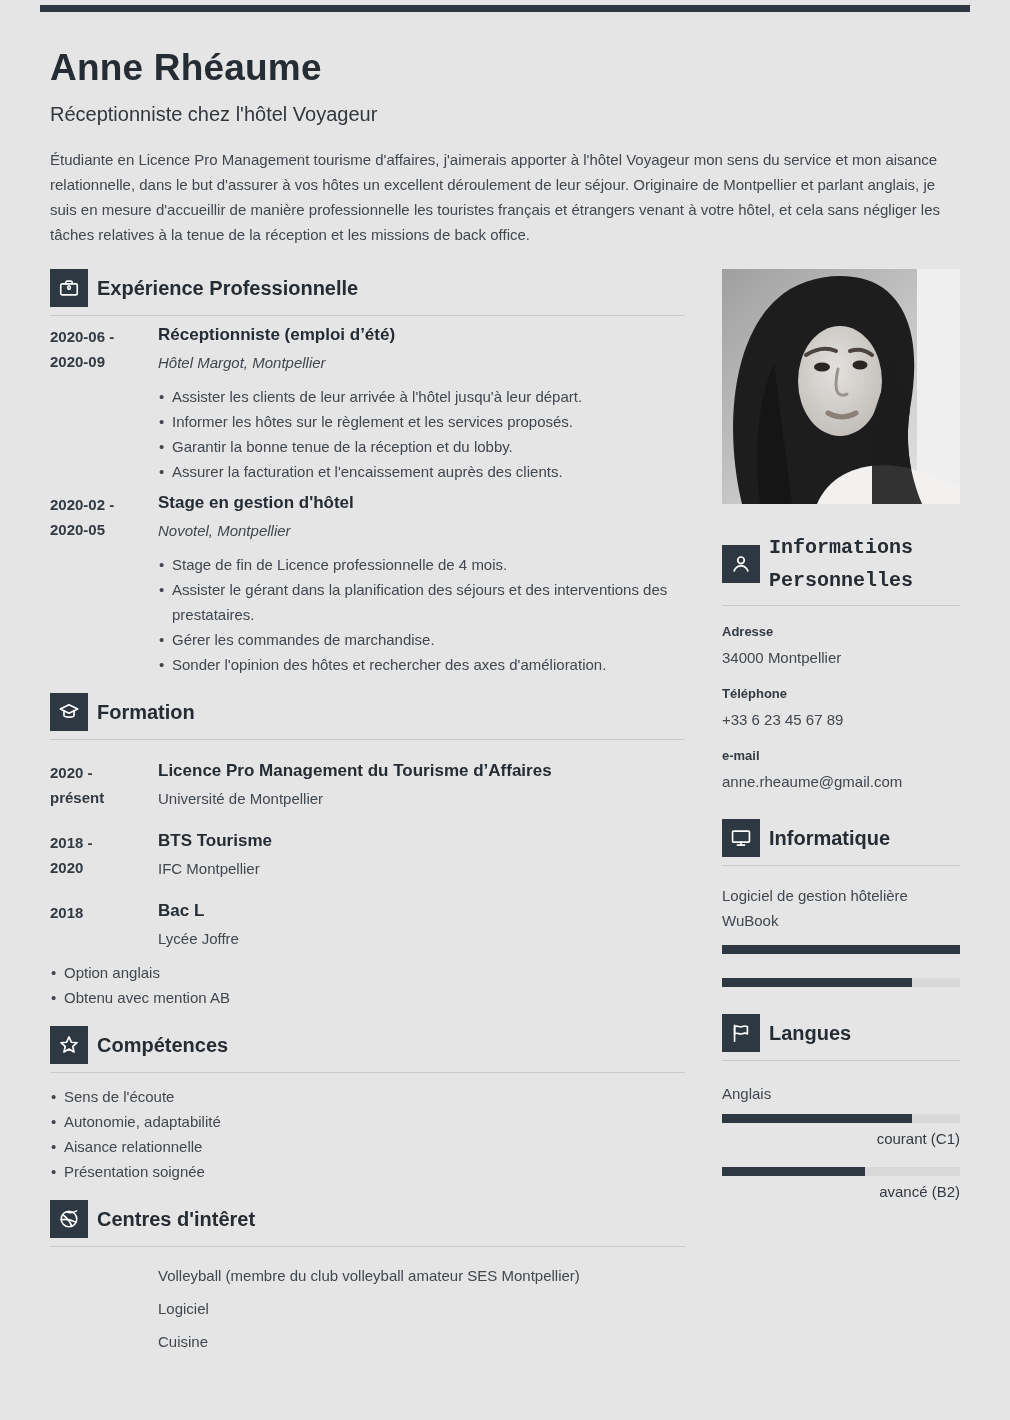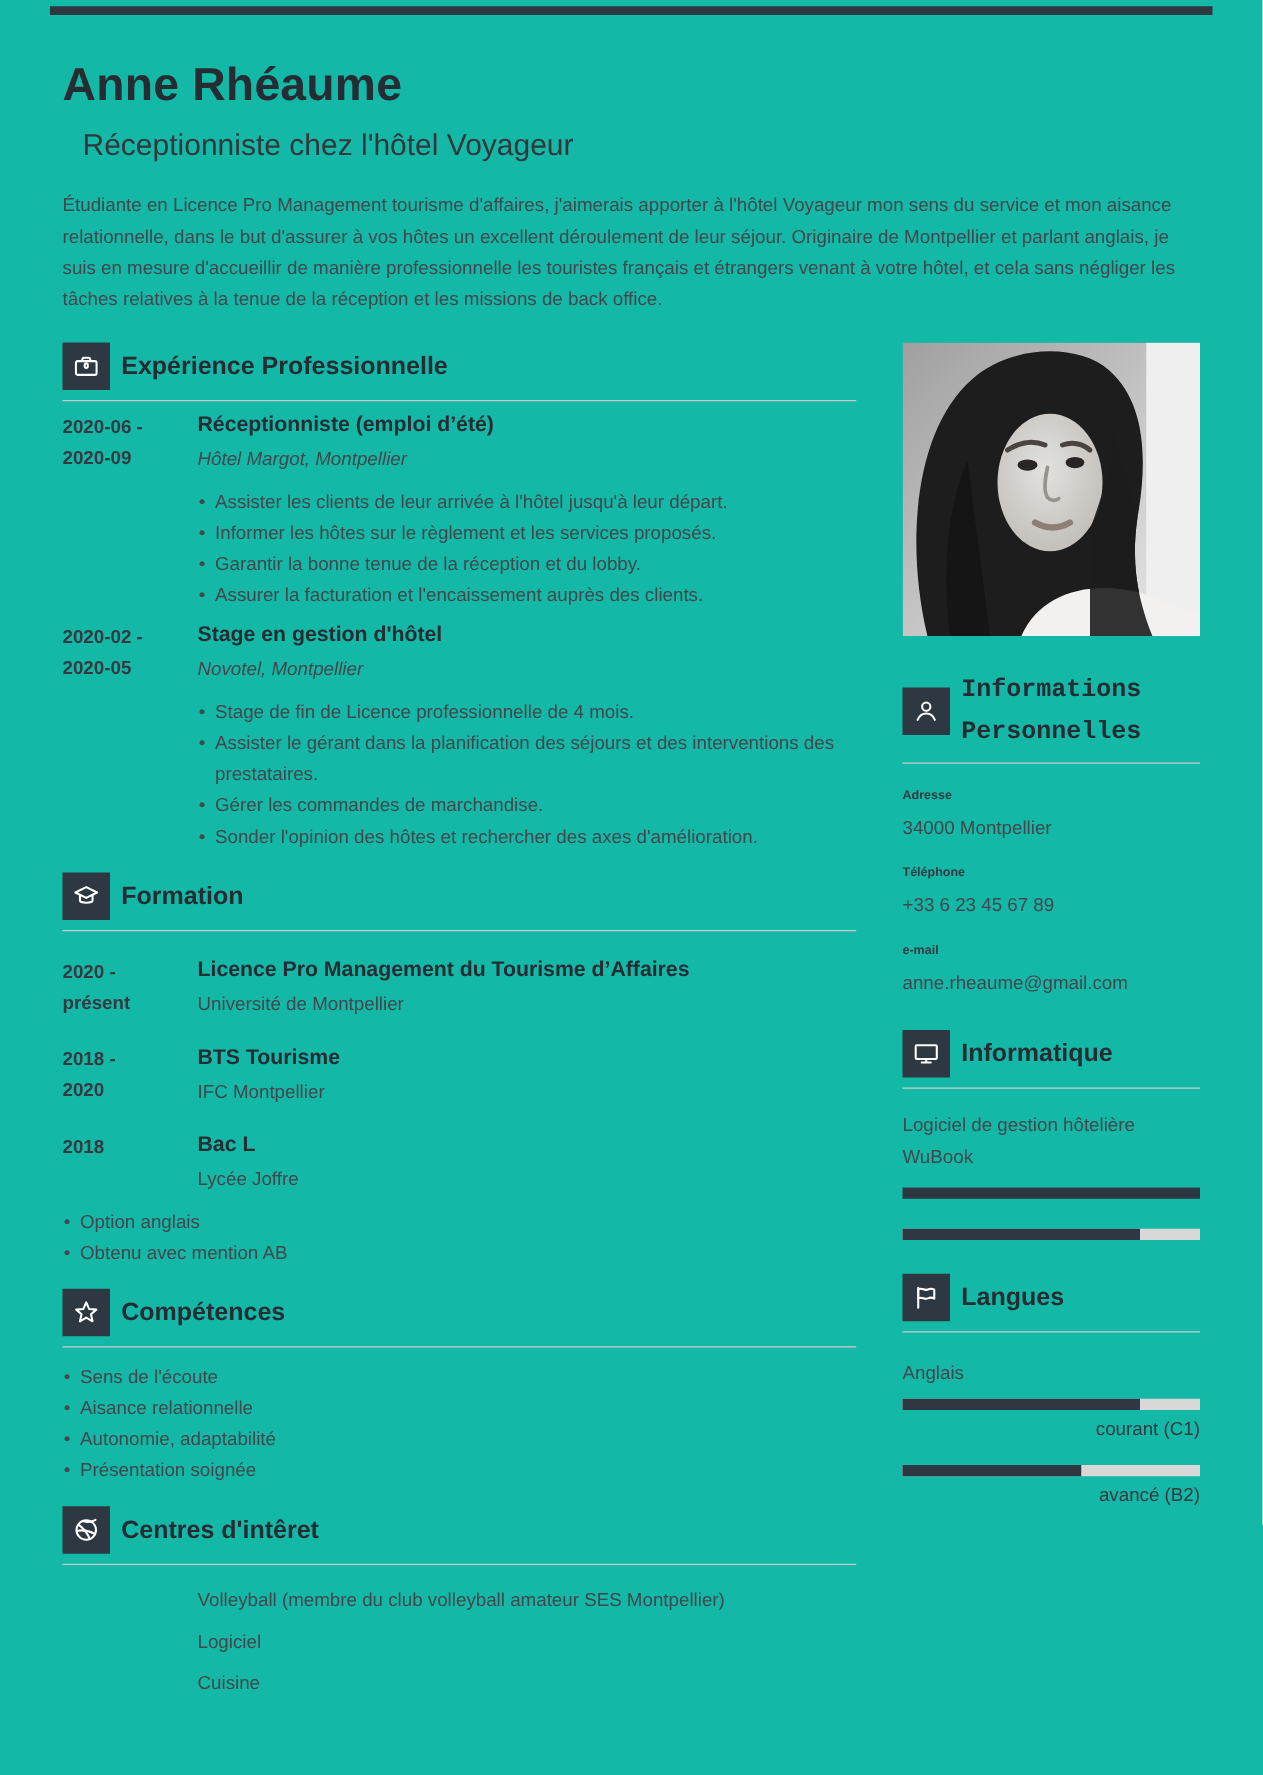--- a/index.html
+++ b/index.html
@@ -1,23 +1,23 @@
 <!DOCTYPE html>
 <html><head>
 <meta charset="utf-8">
 <style>
   html,body{margin:0;padding:0;background:#ffffff;}
   body{font-family:"Liberation Sans", sans-serif; color:#40474e;}
-  .page{position:relative;width:1010px;height:1420px;background:#14b8a6;overflow:hidden;}
+  .page{position:relative;width:1010px;height:1420px;background:#e5e5e5;overflow:hidden;}
   .topbar{position:absolute;top:5px;left:40px;right:40px;height:7px;background:#2e3842;}
   .inner{padding:0 50px;}
   
   header{padding-top:48px;}
   h1{margin:0;font-size:37px;line-height:40px;font-weight:700;color:#262c33;letter-spacing:.2px;}
-  .subtitle{margin-top:15px;font-size:24px;color:#31373d;margin-left:16px;}
+  .subtitle{margin-top:15px;font-size:20px;color:#31373d;}
   .summary{margin:21px 0 0 0;font-size:15px;line-height:25px;color:#40474e;width:892px;}
   
   .columns{display:flex;margin-top:22px;}
   main{flex:0 0 635px;width:635px;}
   aside{width:238px;margin-left:37px;}
   
   .sec-head{display:flex;align-items:center;gap:9px;}
   .sec-icon{flex:0 0 38px;width:38px;height:38px;background:#2e3842;display:flex;align-items:center;justify-content:center;}
   .sec-icon svg{display:block;}
   h2{margin:0;font-size:20px;line-height:24px;font-weight:700;color:#262c33;}
@@ -37,21 +37,21 @@
   .post-list{margin-top:25px;}
   .plain-items{margin-left:108px;margin-top:16px;}
   .plain-items div{font-size:15px;line-height:25px;margin-bottom:8px;}
   .indent{margin-left:108px;}
   
   .photo{width:238px;height:235px;overflow:hidden;}
   .photo svg{display:block;}
   aside section{margin-top:27px;}
   aside section.first{margin-top:0;}
   .pair{margin-top:16px;}
-  .pair .lbl{font-size:10px;font-weight:700;color:#333a41;line-height:20px;}
+  .pair .lbl{font-size:13px;font-weight:700;color:#333a41;line-height:20px;}
   .pair .val{font-size:15px;line-height:20px;margin-top:6px;}
   .skill{margin-top:17px;}
   .skill .name{font-size:15px;line-height:25px;}
   .bar{height:9px;background:#d8d8d8;margin-top:12px;}
   .bar-fill{height:100%;background:#2e3842;}
   .level{font-size:15px;text-align:right;margin-top:7px;color:#333a41;}
   .lang{margin-top:20px;}
 </style>
 </head>
 <body>
@@ -174,22 +174,22 @@
             <span class="sec-icon">
               <svg width="22" height="22" viewBox="0 0 24 24" fill="none" stroke="#ffffff" stroke-width="1.8" stroke-linejoin="round">
                 <path d="M12 3.2 14.6 9l6.2.5-4.7 4.1 1.4 6.1L12 16.4l-5.5 3.3 1.4-6.1L3.2 9.5 9.4 9z"></path>
               </svg>
             </span>
             <h2>Compétences</h2>
           </div>
           <div class="rule"></div>
           <ul class="bullets indent post-list">
             <li>Sens de l'écoute</li>
+            <li>Autonomie, adaptabilité</li>
             <li>Aisance relationnelle</li>
-            <li>Autonomie, adaptabilité</li>
             <li>Présentation soignée</li>
           </ul>
         </section>
 
         <section>
           <div class="sec-head">
             <span class="sec-icon">
               <svg width="22" height="22" viewBox="0 0 24 24" fill="none" stroke="#ffffff" stroke-width="1.8" stroke-linecap="round">
                 <circle cx="12" cy="12" r="8.5"></circle>
                 <path d="M5.5 7.5c4 3 8 8 9.5 12.5"></path>

